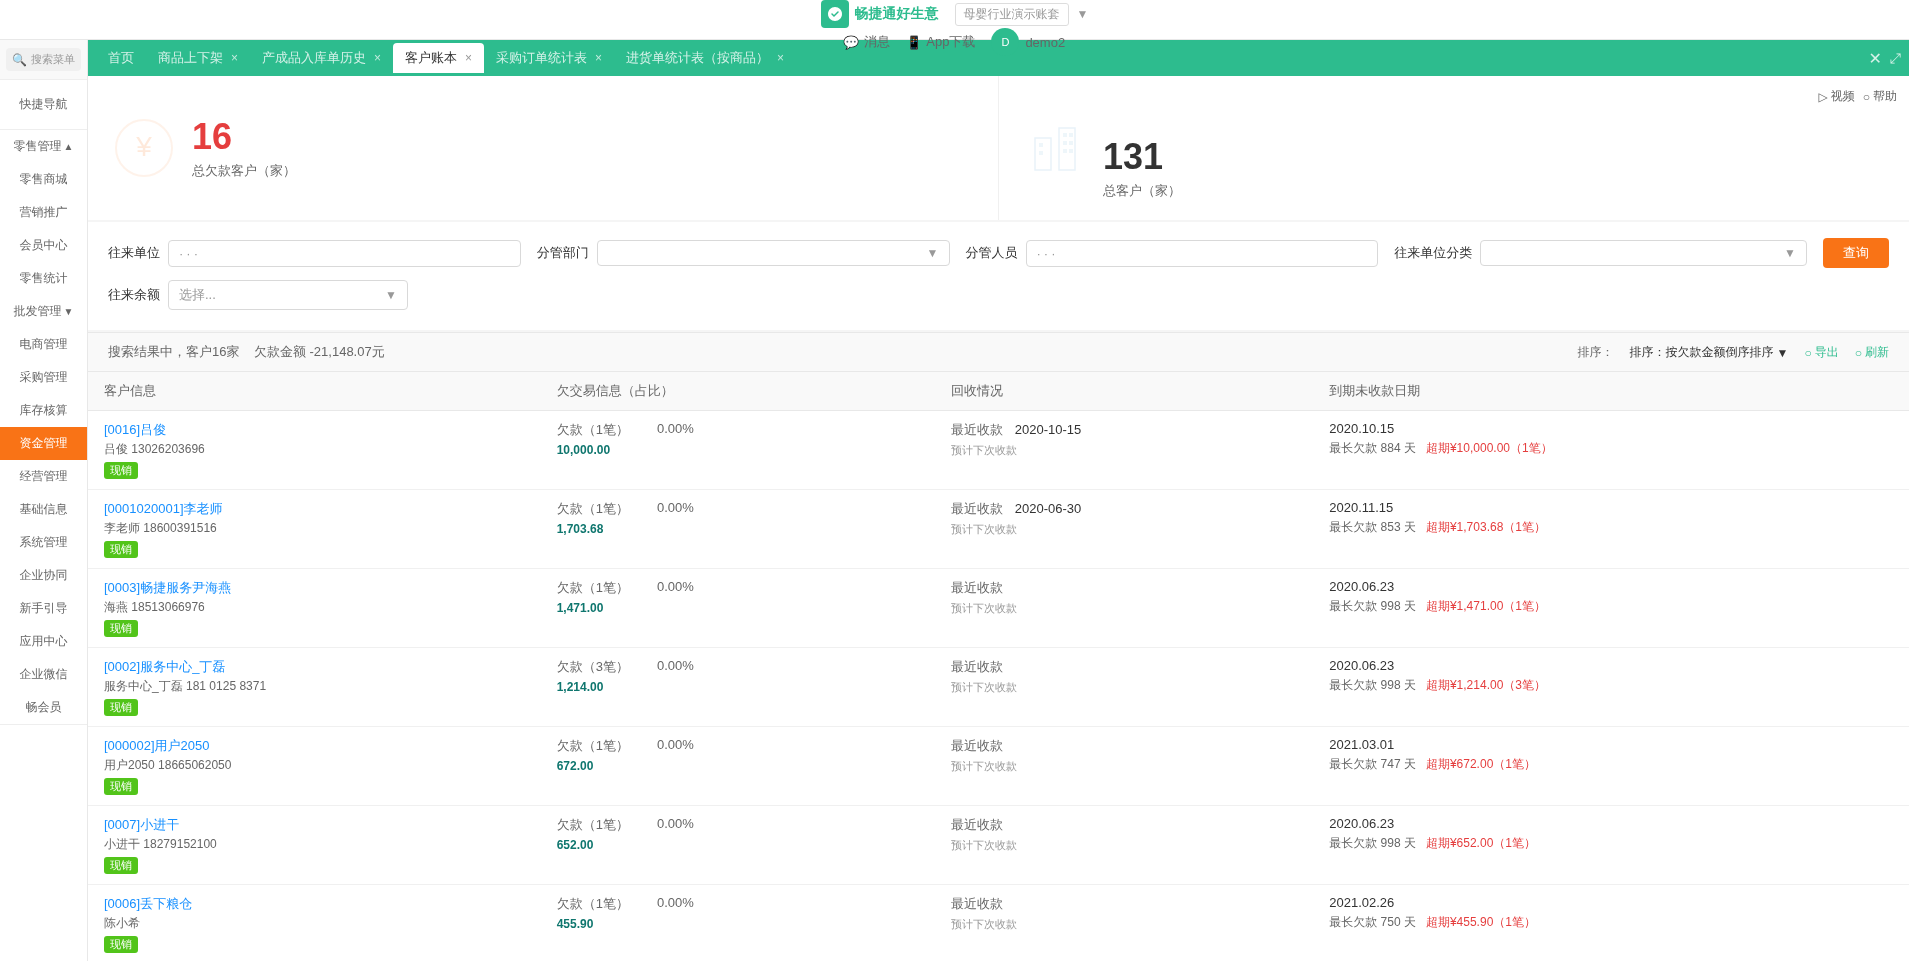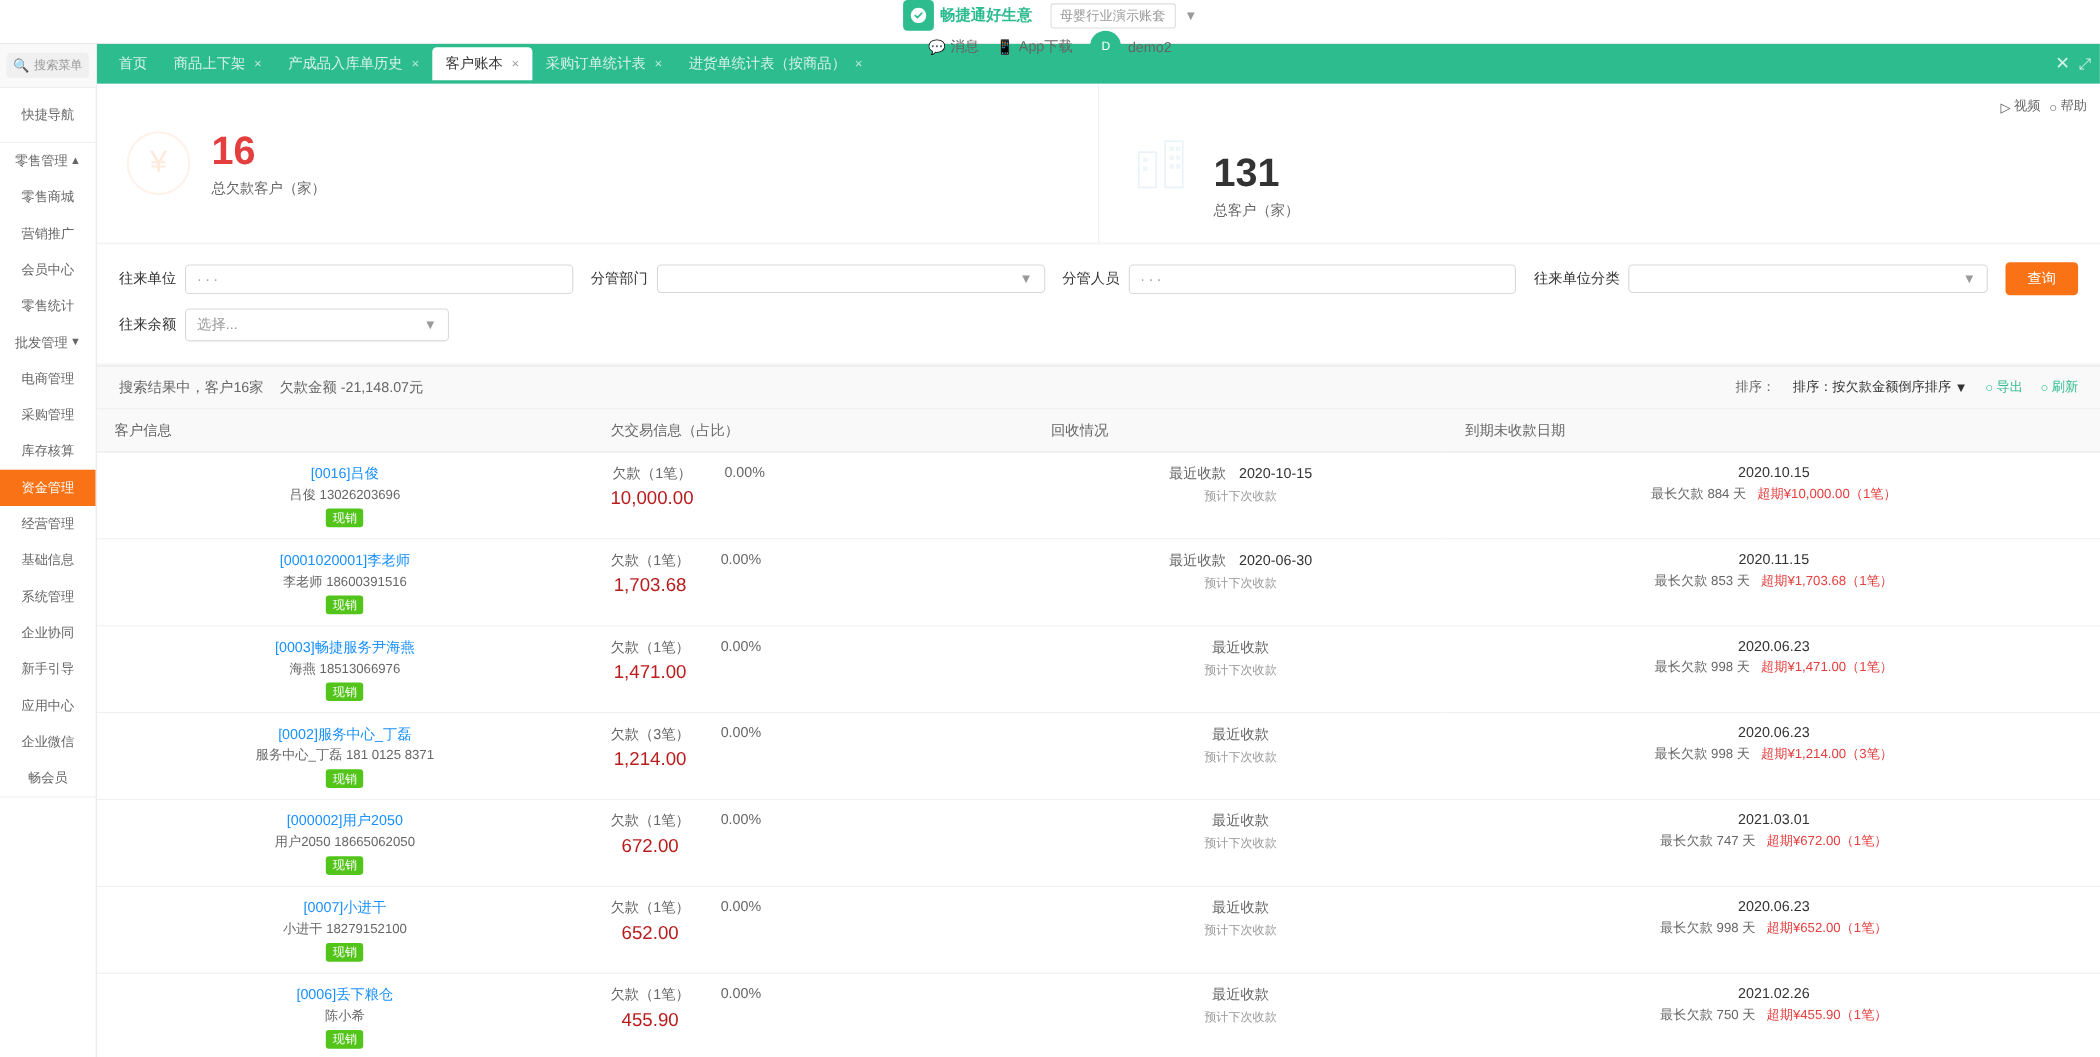--- a/index.html
+++ b/index.html
@@ -66,37 +66,37 @@
     .filter-row { display: flex; align-items: center; gap: 16px; margin-bottom: 12px; }
     .filter-item { display: flex; align-items: center; gap: 8px; flex: 1; }
     .filter-label { font-size: 13px; color: #333; white-space: nowrap; }
     .filter-input { flex: 1; border: 1px solid #d9d9d9; border-radius: 4px; padding: 5px 10px; font-size: 13px; color: #333; background: #fff; cursor: pointer; display: flex; align-items: center; justify-content: space-between; }
     .filter-select { flex: 1; border: 1px solid #d9d9d9; border-radius: 4px; padding: 5px 10px; font-size: 13px; color: #333; background: #fff; cursor: pointer; display: flex; align-items: center; justify-content: space-between; }
     .chevron { color: #999; font-size: 12px; }
     .btn-search { background: #f97316; color: #fff; border: none; border-radius: 4px; padding: 6px 20px; font-size: 13px; cursor: pointer; white-space: nowrap; font-family: Liberation Serif, serif; }
     .filter-collapse { text-align: center; padding: 4px; color: #2dbc8e; font-size: 12px; cursor: pointer; border-top: 1px solid #f0f0f0; margin-top: 4px; }
 
     
-    .results-bar { background: #f9f9f9; padding: 10px 20px; display: flex; align-items: flex-start; justify-content: space-between; border-top: 1px solid #e8e8e8; border-bottom: 1px solid #e8e8e8; }
+    .results-bar { background: #f9f9f9; padding: 10px 20px; display: flex; align-items: flex-end; justify-content: space-between; border-top: 1px solid #e8e8e8; border-bottom: 1px solid #e8e8e8; }
     .results-actions { display: flex; align-items: center; gap: 16px; font-size: 12px; color: #666; }
     .results-actions .sort-label { color: #666; }
     .results-actions .sort-value { color: #333; cursor: pointer; display: flex; align-items: center; gap: 3px; }
     .results-actions .action-btn { cursor: pointer; display: flex; align-items: center; gap: 3px; color: #2dbc8e; }
 
     
     .data-table { background: #fff; width: 100%; border-collapse: collapse; }
     .data-table thead tr { background: #f9f9f9; }
     .data-table th { padding: 10px 16px; font-size: 13px; color: #666; font-weight: normal; border-bottom: 1px solid #e8e8e8; text-align: left; }
     .data-table tbody tr { border-bottom: 1px solid #f0f0f0; }
-    .data-table td { padding: 10px 16px; font-size: 13px; vertical-align: top; text-align: center; }
+    .data-table td { padding: 10px 16px; font-size: 13px; vertical-align: top; }
     
     .customer-name { color: #1890ff; cursor: pointer; font-size: 13px; }
     .customer-phone { color: #666; font-size: 12px; margin-top: 2px; }
     .badge-cash { background: #52c41a; color: #fff; font-size: 11px; padding: 1px 6px; border-radius: 3px; display: inline-block; margin-top: 4px; }
-    .debt-amount { color: #b91c1c; font-size: 17px; font-weight: normal; }
+    .debt-amount { color: #0f766e; font-size: 12px; font-weight: bold; }
     .debt-count { color: #666; font-size: 13px; margin-bottom: 4px; }
     .debt-percent { color: #666; font-size: 13px; padding-left: 12px; }
     .debt-cell { display: flex; align-items: flex-start; gap: 16px; }
     .recent-pay { font-size: 13px; color: #666; }
     .recent-pay-date { color: #333; font-size: 13px; }
     .next-pay { font-size: 11px; color: #999; margin-top: 4px; }
     .overdue-date { color: #333; font-size: 13px; }
     .overdue-days { color: #666; font-size: 12px; margin-top: 4px; }
     .overdue-amount { color: #e53e3e; font-size: 12px; cursor: pointer; }
   </style>

